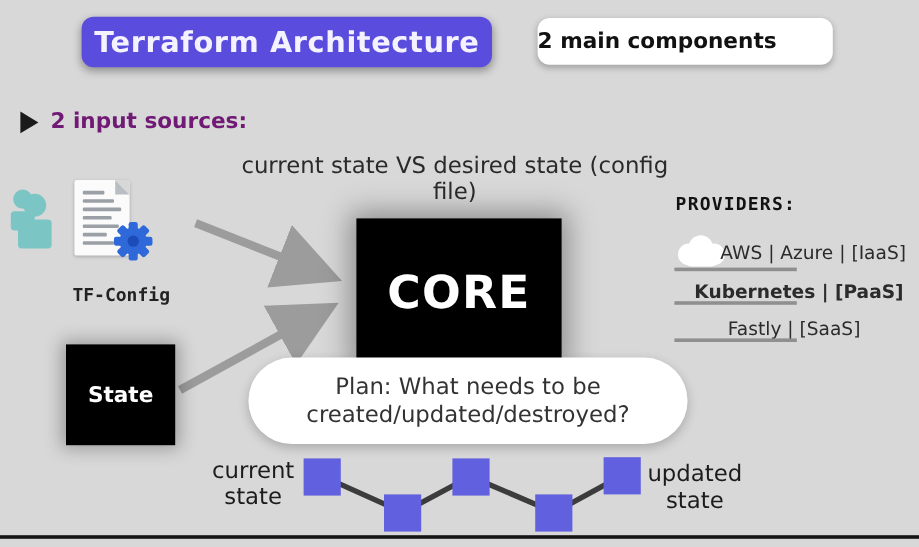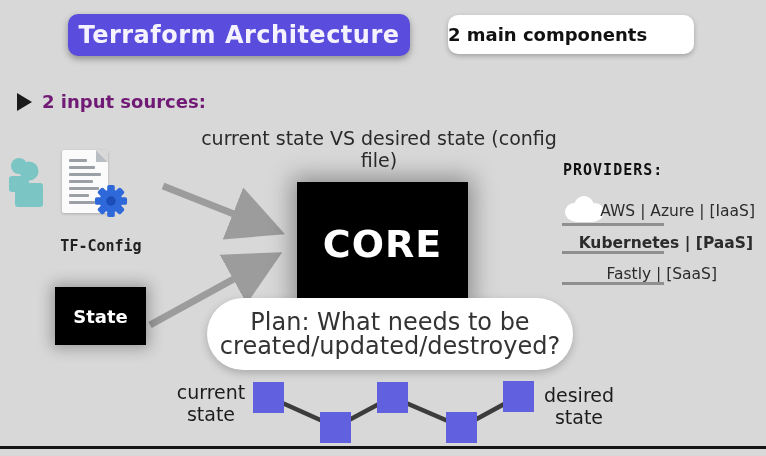--- a/index.html
+++ b/index.html
@@ -43,21 +43,21 @@
   .gear-wrap{position:absolute;left:32px;top:34px;width:34px;height:34px;}
 
   .tf-config-label{left:40px;top:237px;width:122px;text-align:center;
     font-family:"DejaVu Sans Mono", monospace;font-size:15px;font-weight:600;color:#222;}
 
   
   .core-box{left:297px;top:182px;width:171px;height:123px;background:#000;
     display:flex;align-items:center;justify-content:center;z-index:1;
     box-shadow:0 0 22px 5px rgba(0,0,0,.35);}
   .core-box span{color:#fff;font-size:38px;font-weight:700;letter-spacing:1px;}
-  .state-box{left:55px;top:287px;width:91px;height:58px;background:#000;
+  .state-box{left:55px;top:287px;width:91px;height:84px;background:#000;
     display:flex;align-items:center;justify-content:center;z-index:1;
     box-shadow:0 0 14px 3px rgba(0,0,0,.3);}
   .state-box span{color:#fff;font-size:18px;font-weight:700;}
 
   
   .providers-heading{left:563px;top:161px;font-family:"DejaVu Sans Mono", monospace;
     font-size:15px;font-weight:700;letter-spacing:1px;color:#111;}
   .cloud-wrap{left:561px;top:195px;width:46px;height:30px;}
   .prov-row{font-size:15.5px;font-weight:500;color:#2b2b2b;white-space:nowrap;}
   .prov-row1{top:202px;right:11px;margin-left:27px;}
@@ -65,21 +65,21 @@
   .prov-row3{top:265px;right:49px;}
   .prov-line{height:3px;background:#8f8f8f;width:102px;left:562px;}
   .prov-line1{top:223px;}
   .prov-line2{top:251px;}
   .prov-line3{top:282px;}
 
   
   .plan-bubble{left:207px;top:298px;width:366px;height:72px;background:#fff;
     border-radius:37px;z-index:2;display:flex;flex-direction:column;
     align-items:center;justify-content:center;line-height:24px;
-    font-size:24px;color:#333;box-shadow:0 3px 9px rgba(0,0,0,.22);}
+    font-size:19px;color:#333;box-shadow:0 3px 9px rgba(0,0,0,.22);}
 
   
   .sq{width:31px;height:31px;background:#6161e0;z-index:1;}
   .zz-label{font-size:19px;line-height:22px;color:#1c1c1c;text-align:center;}
   .zz-left{left:170px;top:381px;width:82px;}
   .zz-right{left:538px;top:384px;width:82px;}
 
   .bottom-rule{left:0;top:446px;width:766px;height:3px;background:#141414;}
 
   svg.layer{position:absolute;left:0;top:0;z-index:0;pointer-events:none;}
@@ -179,16 +179,16 @@
     <span>created/updated/destroyed?</span>
   </div>
 
   <div class="abs sq" style="left:253px;top:382px;"></div>
   <div class="abs sq" style="left:320px;top:412px;"></div>
   <div class="abs sq" style="left:377px;top:382px;"></div>
   <div class="abs sq" style="left:446px;top:412px;"></div>
   <div class="abs sq" style="left:503px;top:381px;"></div>
 
   <div class="abs zz-label zz-left">current state</div>
-  <div class="abs zz-label zz-right">desired state</div>
+  <div class="abs zz-label zz-right">updated state</div>
 
   <div class="abs bottom-rule"></div>
 </div>
 
 </body></html>

